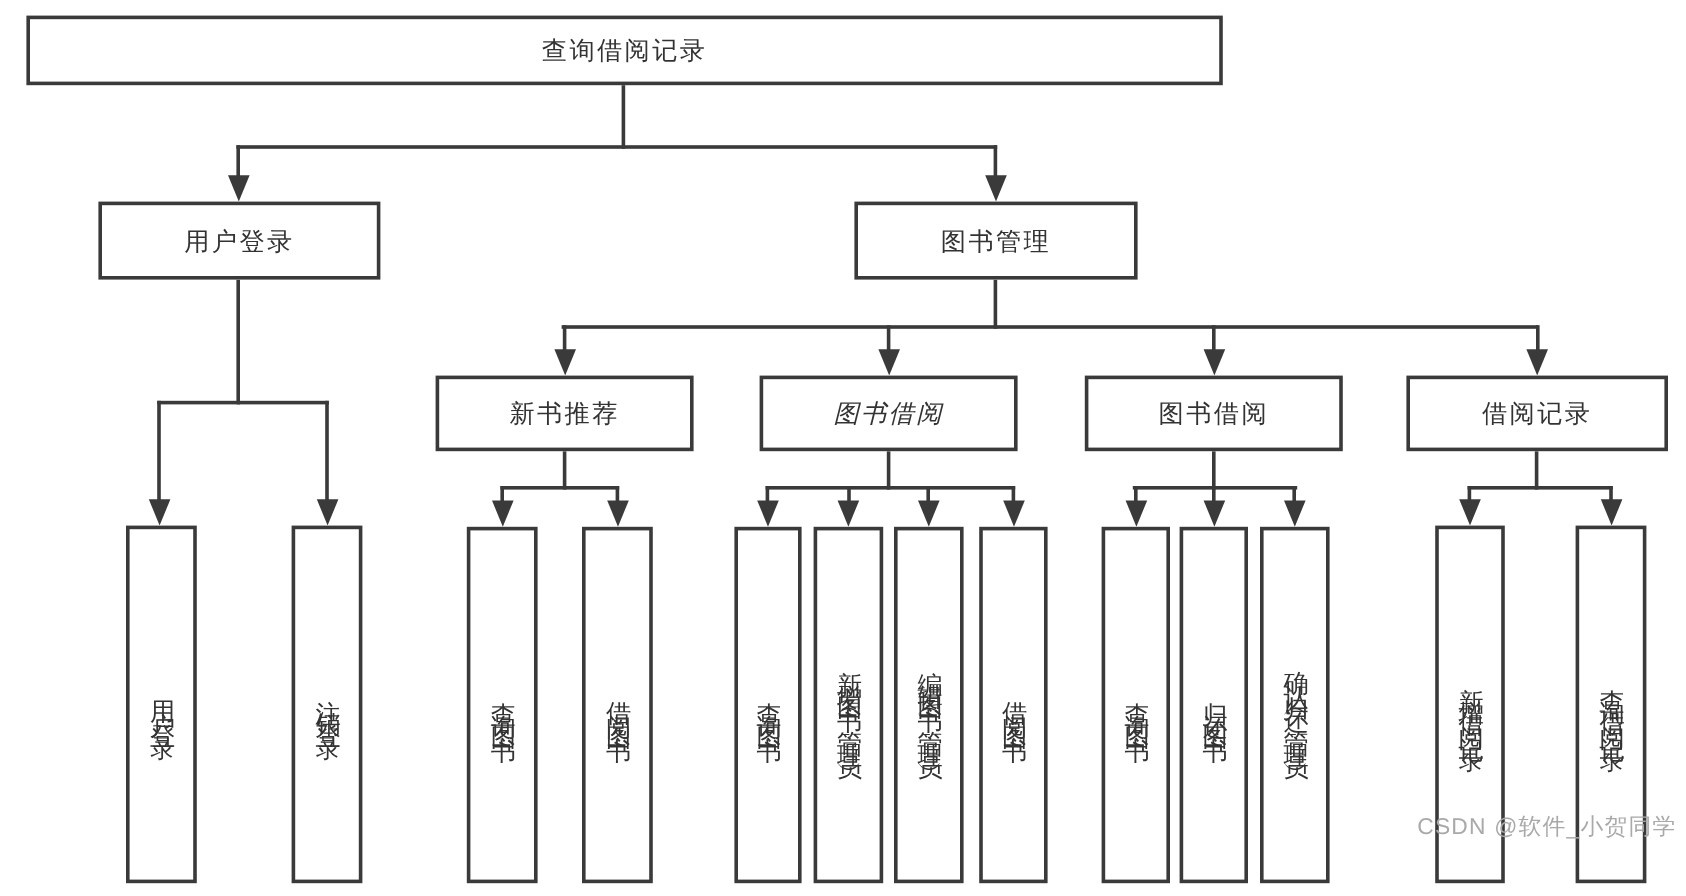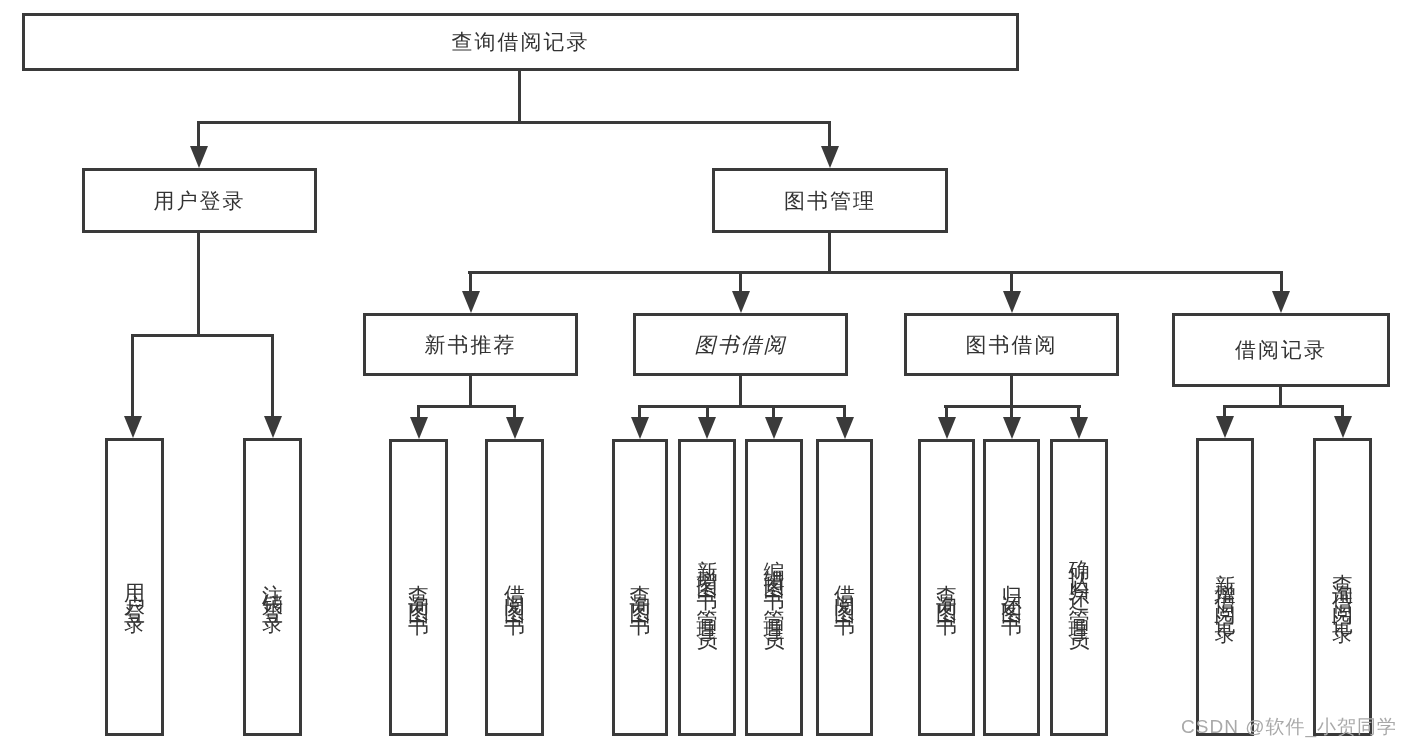--- a/index.html
+++ b/index.html
@@ -29,42 +29,42 @@
     font-size:21px;letter-spacing:10px;color:var(--text);
     z-index:2;
   }
   .ln{position:absolute;background:var(--line);z-index:1;display:block;}
   .arr{
     position:absolute;width:0;height:0;z-index:1;display:block;
     border-left:9px solid transparent;border-right:9px solid transparent;
     border-top:22px solid var(--line);
   }
   .watermark{
-    position:absolute;right:8px;top:714px;z-index:5;
+    position:absolute;right:8px;top:676px;z-index:5;
     font-size:19px;color:var(--wm);letter-spacing:1px;white-space:nowrap;
   }
 </style>
 </head>
 <body>
 
 <div class="canvas">
 
   <div class="box" style="left:22px;top:13px;width:997px;height:58px;">查询借阅记录</div>
 
   <div class="box" style="left:82px;top:168px;width:235px;height:65px;">用户登录</div>
 
   <div class="box" style="left:712px;top:168px;width:236px;height:65px;">图书管理</div>
 
   <div class="box" style="left:363px;top:313px;width:215px;height:63px;">新书推荐</div>
 
   <div class="box" style="left:633px;top:313px;width:215px;height:63px;font-style:italic;">图书借阅</div>
 
   <div class="box" style="left:904px;top:313px;width:215px;height:63px;">图书借阅</div>
 
-  <div class="box" style="left:1172px;top:313px;width:218px;height:74px;">借阅记录</div>
+  <div class="box" style="left:1172px;top:313px;width:218px;height:63px;">借阅记录</div>
 
   <div class="leaf" style="left:105px;top:438px;width:59px;height:298px;">用户登录</div>
   <div class="leaf" style="left:243px;top:438px;width:59px;height:298px;">注销登录</div>
 
   <div class="leaf" style="left:389px;top:439px;width:59px;height:297px;">查询图书</div>
   <div class="leaf" style="left:485px;top:439px;width:59px;height:297px;">借阅图书</div>
 
   <div class="leaf" style="left:612px;top:439px;width:56px;height:297px;">查询图书</div>
   <div class="leaf" style="left:678px;top:439px;width:58px;height:297px;">新增图书（管理员）</div>
   <div class="leaf" style="left:745px;top:439px;width:58px;height:297px;">编辑图书（管理员）</div>

